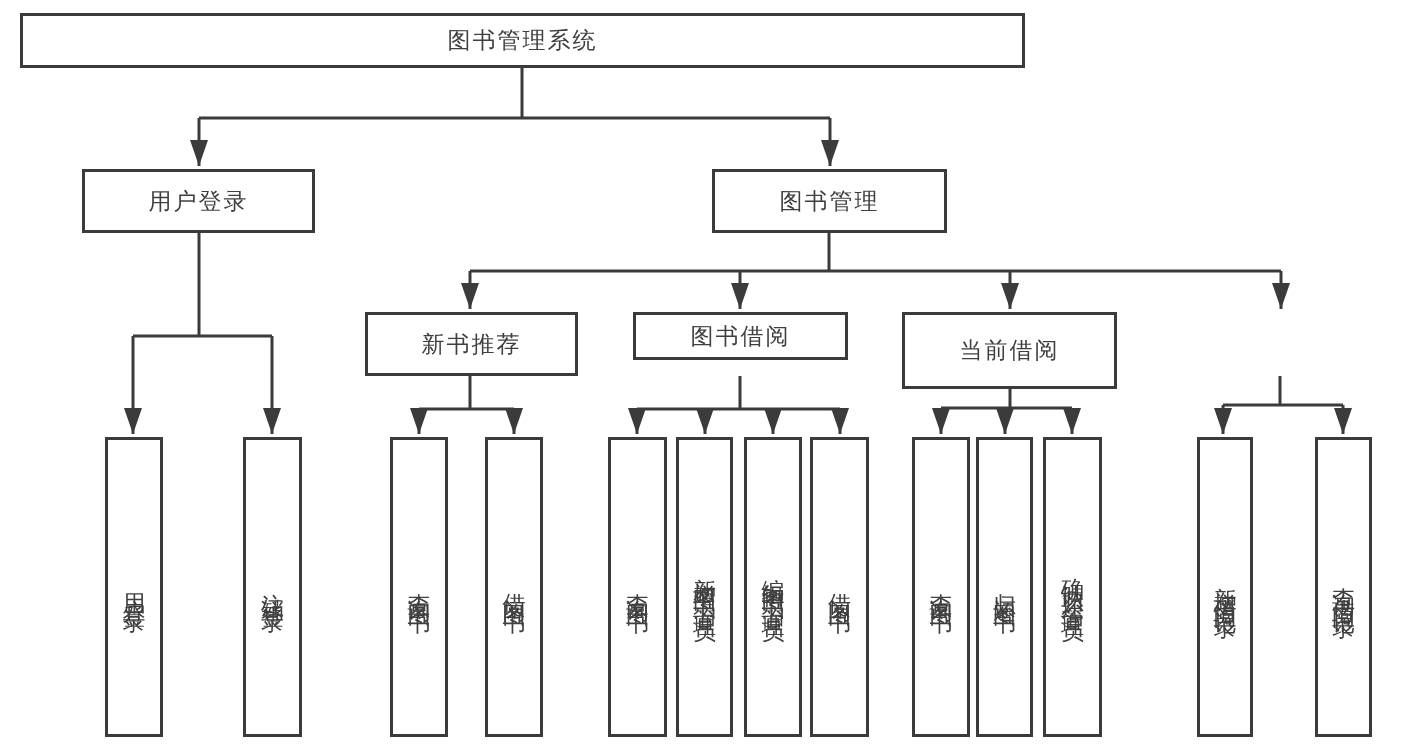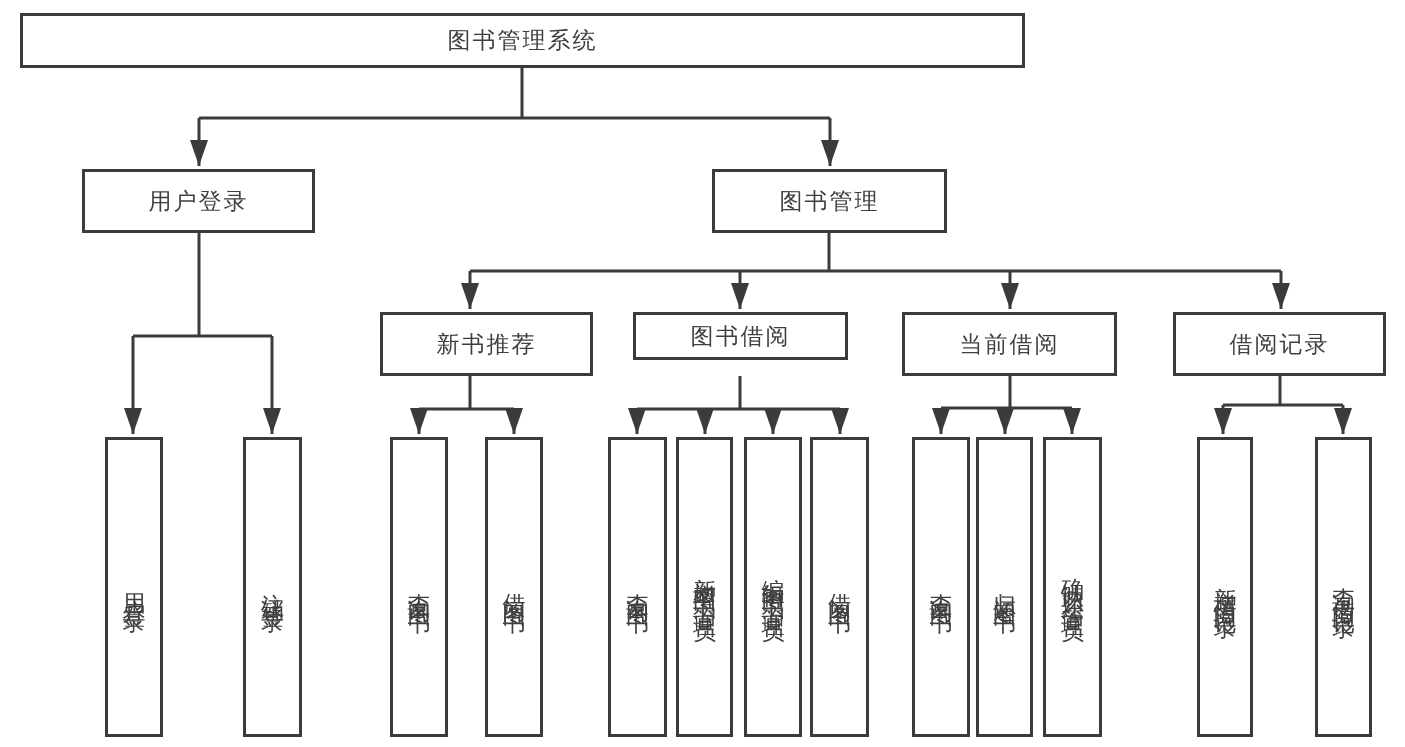--- a/index.html
+++ b/index.html
@@ -36,23 +36,23 @@
     font-size:23px;
     writing-mode:vertical-rl;
     text-orientation:mixed;
     letter-spacing:6px;
     line-height:1;
   }
   
   .n-root{left:20px;top:13px;width:1005px;height:55px;}
   .n-user-login{left:82px;top:169px;width:233px;height:64px;}
   .n-book-mgmt{left:712px;top:169px;width:235px;height:64px;}
-  .n-new-book{left:380px;top:312px;width:213px;height:64px;}
+  .n-new-book{left:365px;top:312px;width:213px;height:64px;}
   .n-book-borrow{left:633px;top:312px;width:215px;height:48px;}
-  .n-current-borrow{left:902px;top:312px;width:215px;height:64px;}
+  .n-current-borrow{left:902px;top:312px;width:215px;height:77px;}
   .n-borrow-records{left:1173px;top:312px;width:213px;height:64px;}
   .n-ul-user-login{left:105px;top:437px;width:58px;height:300px;}
   .n-ul-logout{left:243px;top:437px;width:59px;height:300px;}
   .n-nb-query{left:390px;top:437px;width:58px;height:300px;}
   .n-nb-borrow{left:485px;top:437px;width:58px;height:300px;}
   .n-bb-query{left:608px;top:437px;width:59px;height:300px;}
   .n-bb-add{left:676px;top:437px;width:57px;height:300px;}
   .n-bb-edit{left:744px;top:437px;width:58px;height:300px;}
   .n-bb-borrow{left:810px;top:437px;width:59px;height:300px;}
   .n-cb-query{left:912px;top:437px;width:58px;height:300px;}
@@ -130,21 +130,20 @@
   </svg>
 
   <div class="node box-h n-root">图书管理系统</div>
 
   <div class="node box-h n-user-login">用户登录</div>
   <div class="node box-h n-book-mgmt">图书管理</div>
 
   <div class="node box-h n-new-book">新书推荐</div>
   <div class="node box-h n-book-borrow">图书借阅</div>
   <div class="node box-h n-current-borrow">当前借阅</div>
-  <div class="node box-h n-borrow-records">借阅记录</div>
 
   <div class="node box-v n-ul-user-login">用户登录</div>
   <div class="node box-v n-ul-logout">注销登录</div>
 
   <div class="node box-v n-nb-query">查询图书</div>
   <div class="node box-v n-nb-borrow">借阅图书</div>
 
   <div class="node box-v n-bb-query">查询图书</div>
   <div class="node box-v n-bb-add">新增图书（管理员）</div>
   <div class="node box-v n-bb-edit">编辑图书（管理员）</div>

